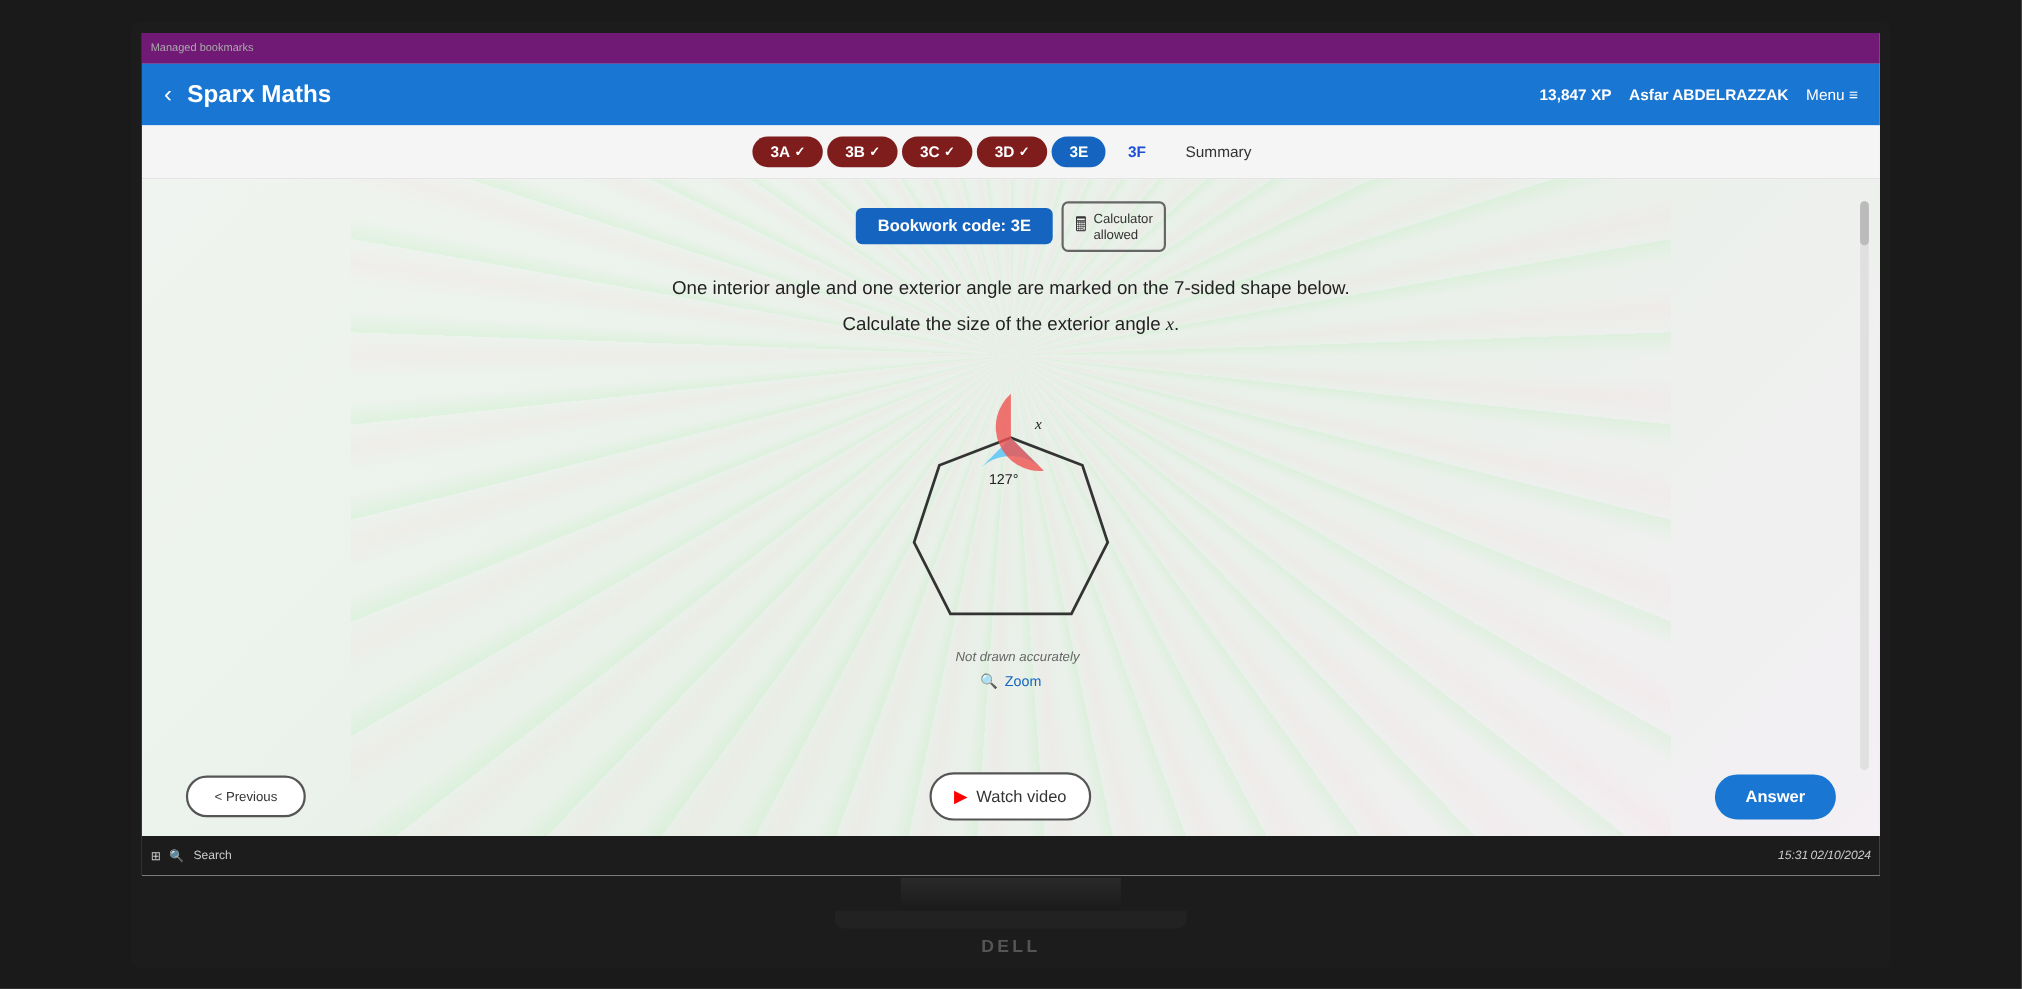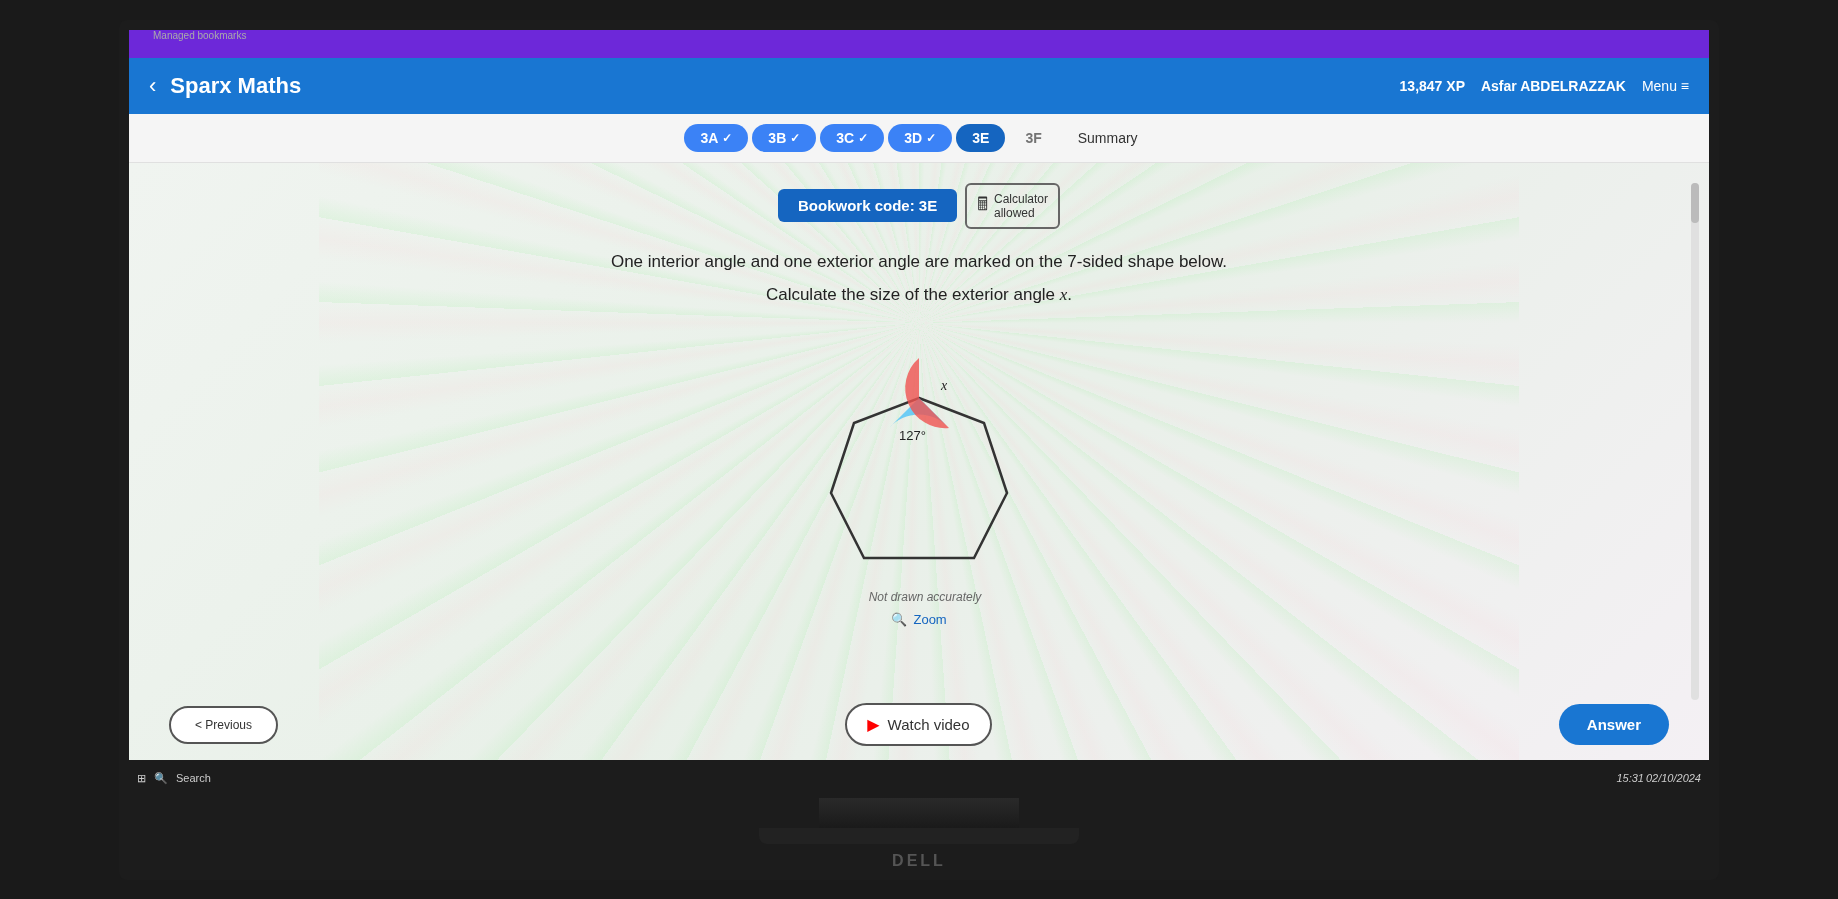--- a/index.html
+++ b/index.html
@@ -30,23 +30,24 @@
       height: 780px;
       background: #fff;
       overflow: hidden;
       display: flex;
       flex-direction: column;
     }
 
     
     .browser-bar {
       height: 28px;
-      background: #6d28d9;
-      display: flex;
-      padding: 0 24px;
+      background: #701a75;
+      display: flex;
+      align-items: center;
+      padding: 0 8px;
       gap: 6px;
       font-size: 11px;
       color: #ccc;
     }
 
     .browser-bar span {
       color: #aaa;
       font-size: 10px;
     }
 
@@ -101,32 +102,32 @@
       border-radius: 20px;
       font-size: 14px;
       font-weight: bold;
       cursor: pointer;
       display: flex;
       align-items: center;
       gap: 4px;
     }
 
     .tab-green {
-      background: #3b82f6;
+      background: #7f1d1d;
       color: white;
     }
 
     .tab-active {
       background: #1565c0;
       color: white;
     }
 
     .tab-plain {
       background: transparent;
-      color: #737373;
+      color: #1d4ed8;
       text-align: center;
     }
 
     .tab-summary {
       background: transparent;
       color: #333;
       font-weight: normal;
     }
 
     .checkmark { font-size: 12px; }

